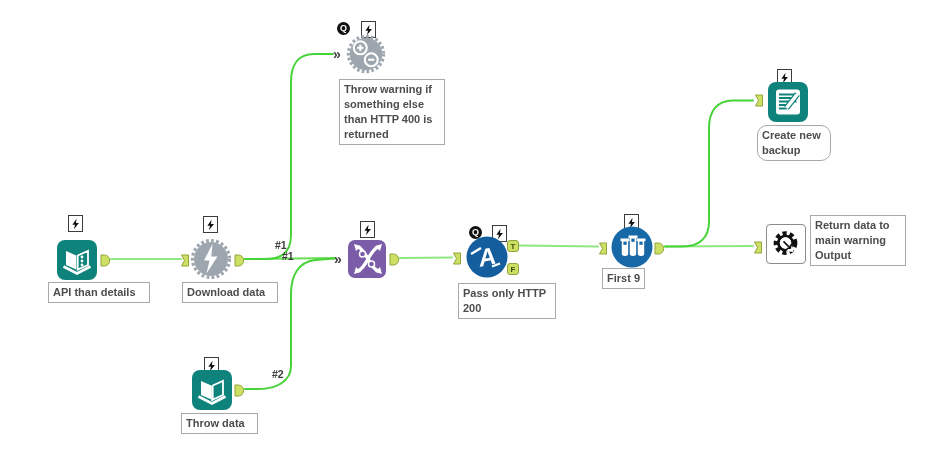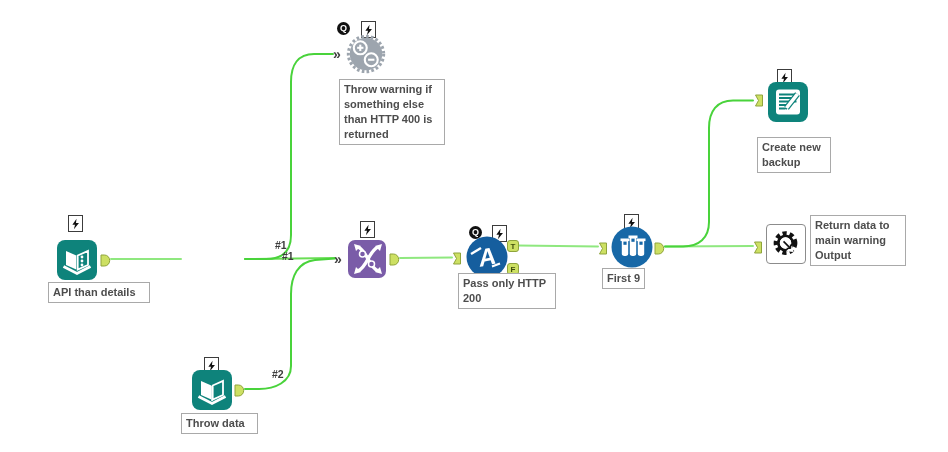--- a/index.html
+++ b/index.html
@@ -78,20 +78,45 @@
       </svg>
     </div>
     <div class="anchor" style="left:43px;top:13px;">
       <svg width="11" height="13">
           <path d="M1,1 h3.5 a5.2,5.5 0 0 1 0,11 H1 Z" fill="#CDE063" stroke="#8FA43C"></path>
         </svg>
     </div>
     <div class="label-box" style="left:-9px;top:42px;width:92px;">API than details</div>
   </div>
 
+  <div class="node" style="left:189px;top:237px;width:44px;height:44px;">
+    <div class="badge-lightning" style="left:14px;top:-21px;">
+      <svg width="9" height="12" viewBox="0 0 13 15">
+        <polygon points="8,0 2,8.5 5.8,8.5 4.2,15 11.5,6.2 7.2,6.2" fill="#111"></polygon>
+      </svg>
+    </div>
+    <div style="position:absolute;left:0;top:0;">
+      <svg width="44" height="44" viewBox="0 0 44 44">
+        <circle cx="22" cy="22" r="18.5" fill="none" stroke="#9DA5AE" stroke-width="3.2" stroke-dasharray="2.8 2.3"></circle>
+        <circle cx="22" cy="22" r="17" fill="#9DA5AE"></circle>
+        <polygon points="23.5,7 15,23.5 20.5,23.5 17.5,36.5 28.5,19.5 22.3,19.5" fill="#fff"></polygon>
+      </svg>
+    </div>
+    <div class="anchor" style="left:-9px;top:16px;">
+      <svg width="10" height="13">
+          <path d="M1.5,1 H8.5 V12 H1.5 L4.5,6.5 Z" fill="#CDE063" stroke="#8FA43C"></path>
+        </svg>
+    </div>
+    <div class="anchor" style="left:45px;top:16px;">
+      <svg width="11" height="13">
+          <path d="M1,1 h3.5 a5.2,5.5 0 0 1 0,11 H1 Z" fill="#CDE063" stroke="#8FA43C"></path>
+        </svg>
+    </div>
+    <div class="label-box" style="left:-7px;top:45px;width:86px;">Download data</div>
+  </div>
 
   <div class="node" style="left:345px;top:33px;width:42px;height:42px;">
     <div class="badge-q" style="left:-8px;top:-11px;">Q</div>
     <div class="badge-lightning" style="left:16px;top:-12px;">
       <svg width="9" height="12" viewBox="0 0 13 15">
         <polygon points="8,0 2,8.5 5.8,8.5 4.2,15 11.5,6.2 7.2,6.2" fill="#111"></polygon>
       </svg>
     </div>
     <div style="position:absolute;left:0;top:0;">
       <svg width="42" height="42" viewBox="0 0 44 44">
@@ -149,21 +174,21 @@
         <text x="21" y="29" font-size="24" font-weight="bold" font-style="italic" font-family="Liberation Sans, sans-serif" text-anchor="middle" fill="#fff" transform="rotate(-12 21 21)">A</text>
       </svg>
     </div>
     <div class="anchor" style="left:-14px;top:15px;">
       <svg width="10" height="13">
           <path d="M1.5,1 H8.5 V12 H1.5 L4.5,6.5 Z" fill="#CDE063" stroke="#8FA43C"></path>
         </svg>
     </div>
     <div class="anchor-tf" style="left:41px;top:4px;">T</div>
     <div class="anchor-tf" style="left:41px;top:27px;">F</div>
-    <div class="label-box" style="left:-8px;top:37px;width:88px;">Pass only HTTP 200</div>
+    <div class="label-box" style="left:-8px;top:47px;width:88px;">Pass only HTTP 200</div>
   </div>
 
   <div class="node" style="left:611px;top:226px;width:42px;height:42px;">
     <div class="badge-lightning" style="left:13px;top:-12px;">
       <svg width="9" height="12" viewBox="0 0 13 15">
         <polygon points="8,0 2,8.5 5.8,8.5 4.2,15 11.5,6.2 7.2,6.2" fill="#111"></polygon>
       </svg>
     </div>
     <div style="position:absolute;left:0;top:0;">
       <svg width="42" height="42" viewBox="0 0 42 42">
@@ -209,21 +234,21 @@
         <line x1="29.5" y1="12" x2="18.5" y2="26" stroke="#0E837B" stroke-width="6"></line>
         <line x1="29.5" y1="12" x2="18.5" y2="26" stroke="#fff" stroke-width="3.6"></line>
         <polygon points="17.5,27.2 15.3,30.2 19.2,29.4" fill="#fff"></polygon>
       </svg>
     </div>
     <div class="anchor" style="left:-14px;top:11px;">
       <svg width="10" height="13">
           <path d="M1.5,1 H8.5 V12 H1.5 L4.5,6.5 Z" fill="#CDE063" stroke="#8FA43C"></path>
         </svg>
     </div>
-    <div class="label-box" style="left:-11px;top:55px;width:64px;">Create new backup</div>
+    <div class="label-box" style="left:-11px;top:43px;width:64px;border-radius:10px;">Create new backup</div>
   </div>
 
   <div class="node" style="left:766px;top:224px;width:40px;height:40px;">
     <div class="tool-square sq40 whitebox" style="width:38px;height:38px;">
       <svg width="38" height="38" viewBox="0 0 40 40">
         <circle cx="19.5" cy="19" r="10" fill="none" stroke="#111" stroke-width="5" stroke-dasharray="4.2 3.1"></circle>
         <circle cx="19.5" cy="19" r="7.5" fill="#fff" stroke="#111" stroke-width="3"></circle>
         <circle cx="19.5" cy="19" r="6" fill="#fff"></circle>
         <polygon points="28,28.5 20,27.5 26.5,21.5" fill="#fff"></polygon>
         <text x="21" y="26" font-size="15" font-weight="bold" text-anchor="middle" fill="#111" font-family="DejaVu Sans, sans-serif">↘</text>

